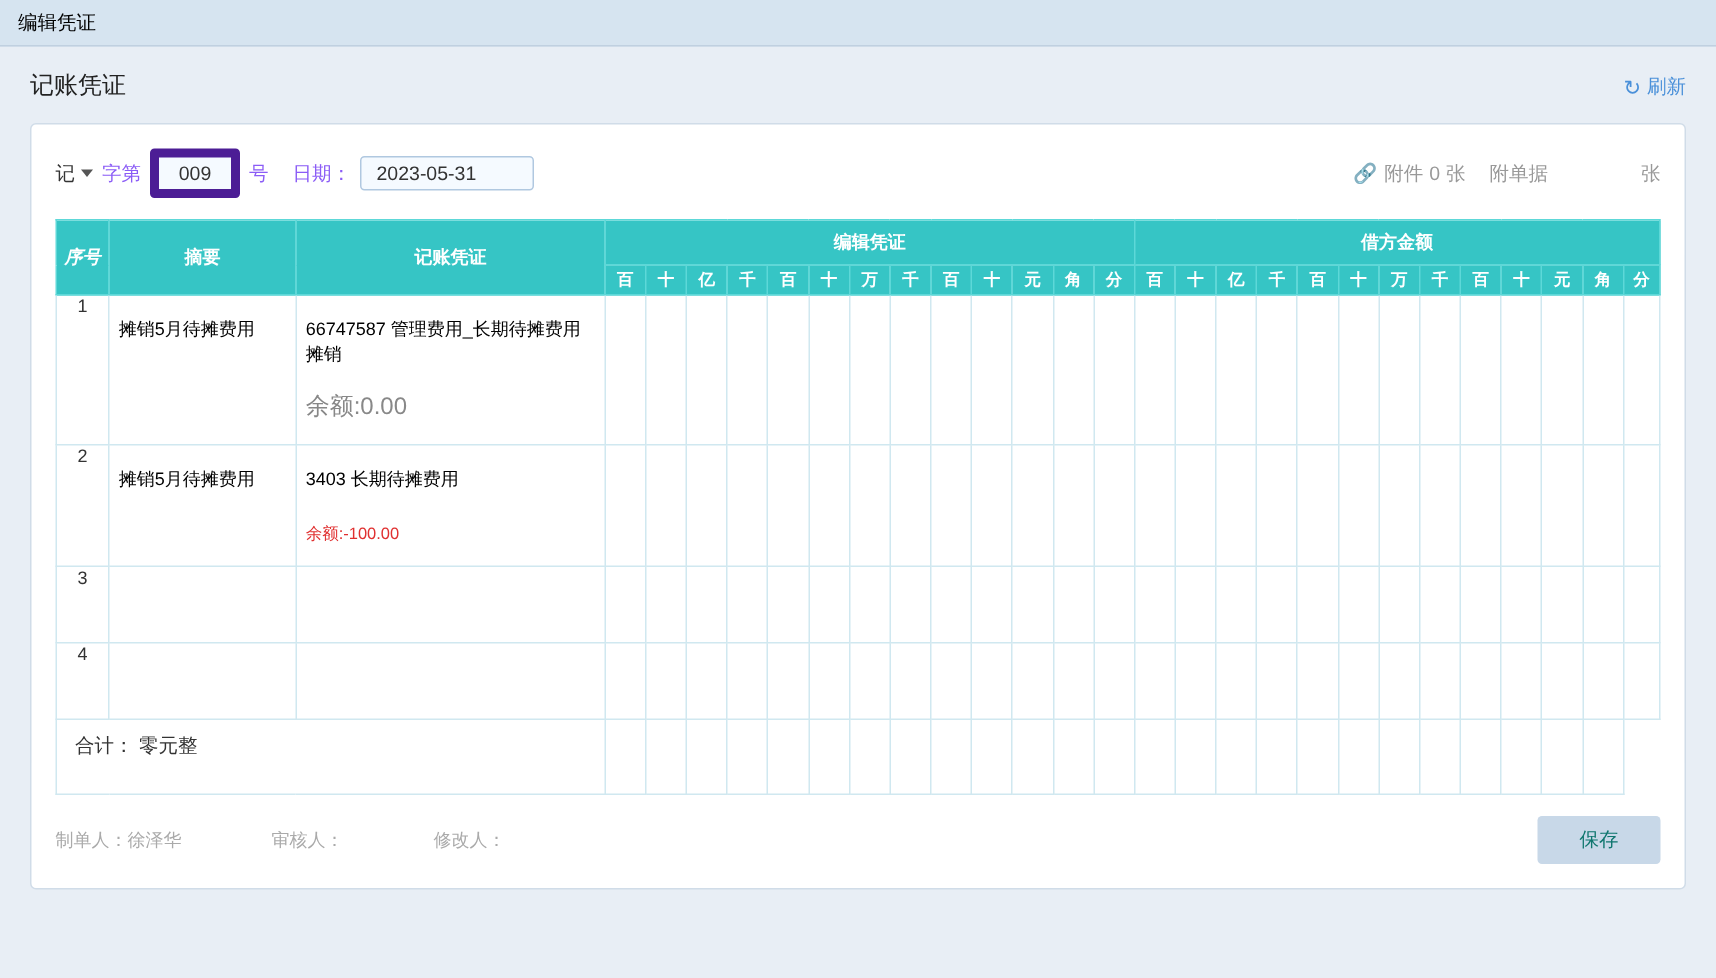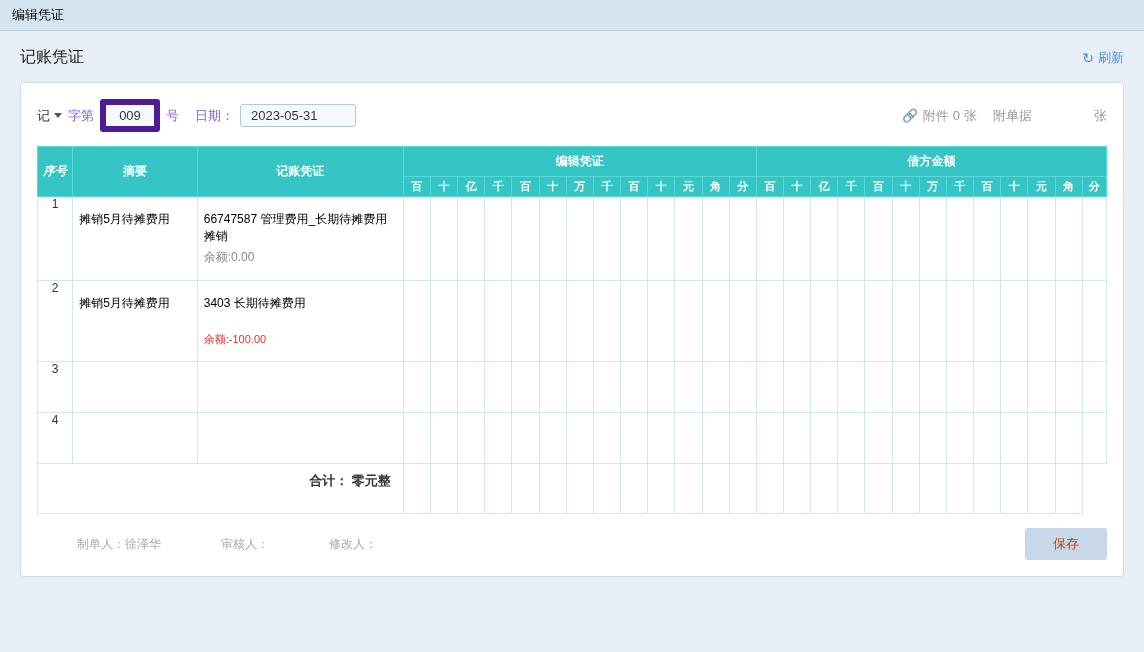--- a/index.html
+++ b/index.html
@@ -146,22 +146,22 @@
     }
     .cell-content {
       padding: 14px 6px;
       min-height: 50px;
       display: flex;
       flex-direction: column;
       justify-content: flex-start;
     }
     .cell-balance {
       color: #888;
-      font-size: 12px;
-      margin-top: 4px;
+      font-size: 16px;
+      margin-top: 16px;
     }
     .cell-balance-red {
       color: #e03030;
       font-size: 11px;
       margin-top: 20px;
     }
     .seq-cell {
       text-align: center;
       vertical-align: middle;
       padding: 8px 4px;
@@ -169,37 +169,35 @@
     }
     .digit-cell {
       text-align: center;
       border: 1px solid #d0e8f0;
       height: 50px;
     }
     .total-row td {
       padding: 8px 12px;
       border: 1px solid #d0e8f0;
       color: #333;
-      font-weight: bold;
-      font-size: 13px;
-      text-align: right;
+      font-weight: normal;
+      font-size: 13px;
     }
     .footer-row {
       display: flex;
       align-items: center;
       margin-top: 14px;
       color: #aaa;
       font-size: 12px;
       gap: 60px;
-      margin-left: 40px;
     }
     .save-btn {
       margin-left: auto;
       background: #c8d8e8;
-      color: #c2410c;
+      color: #0f766e;
       border: none;
       border-radius: 3px;
       padding: 7px 28px;
       font-size: 13px;
       cursor: pointer;
     }
     .chevron-down {
       display: inline-block;
       width: 0;
       height: 0;

